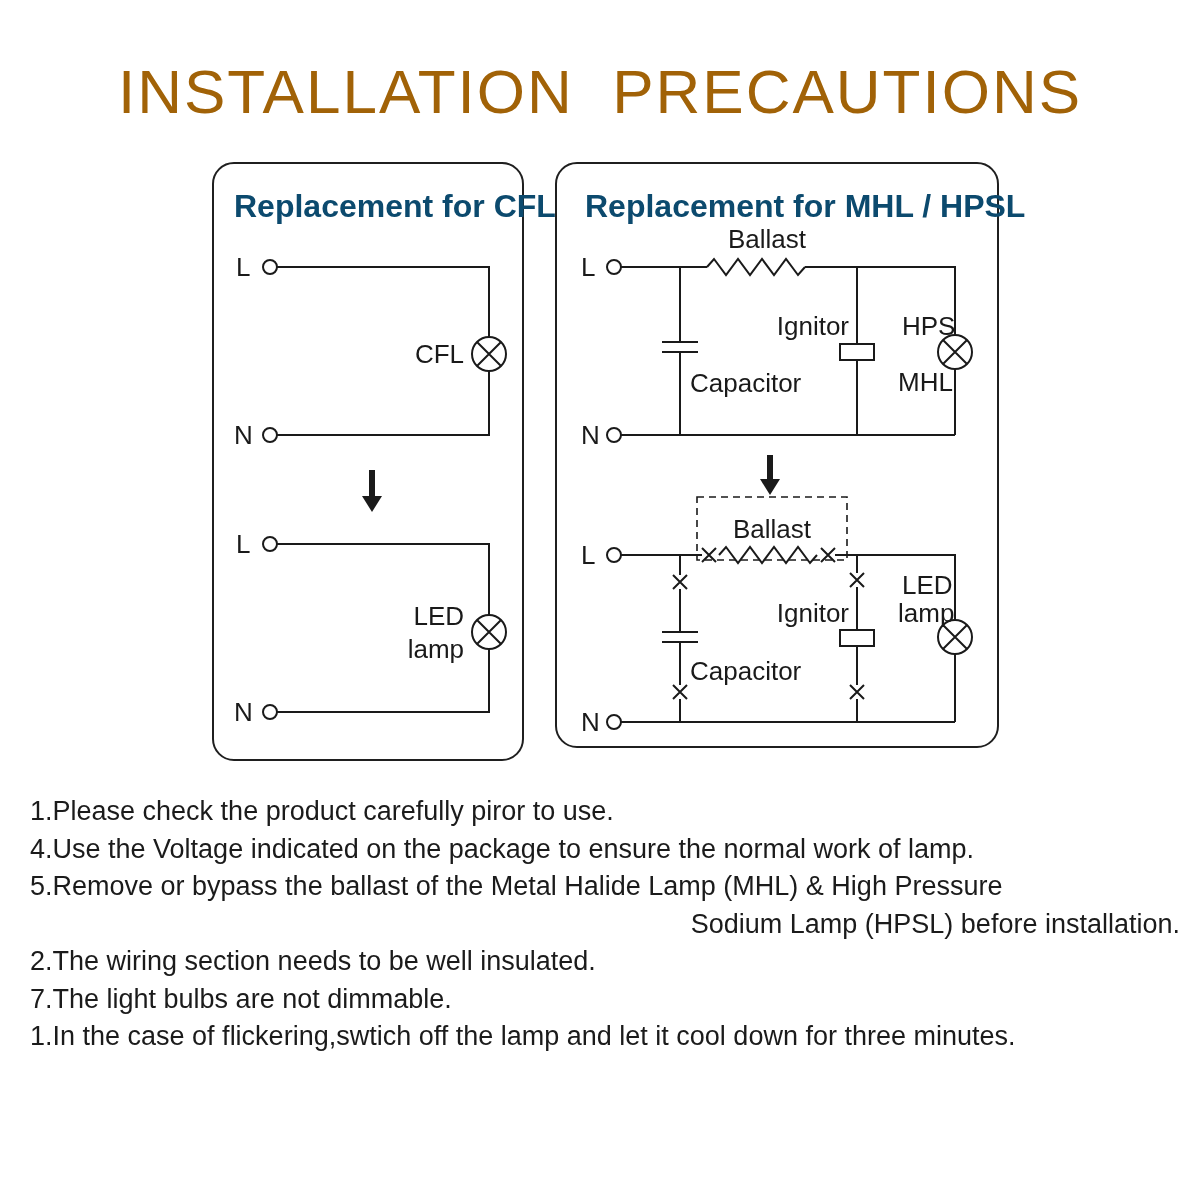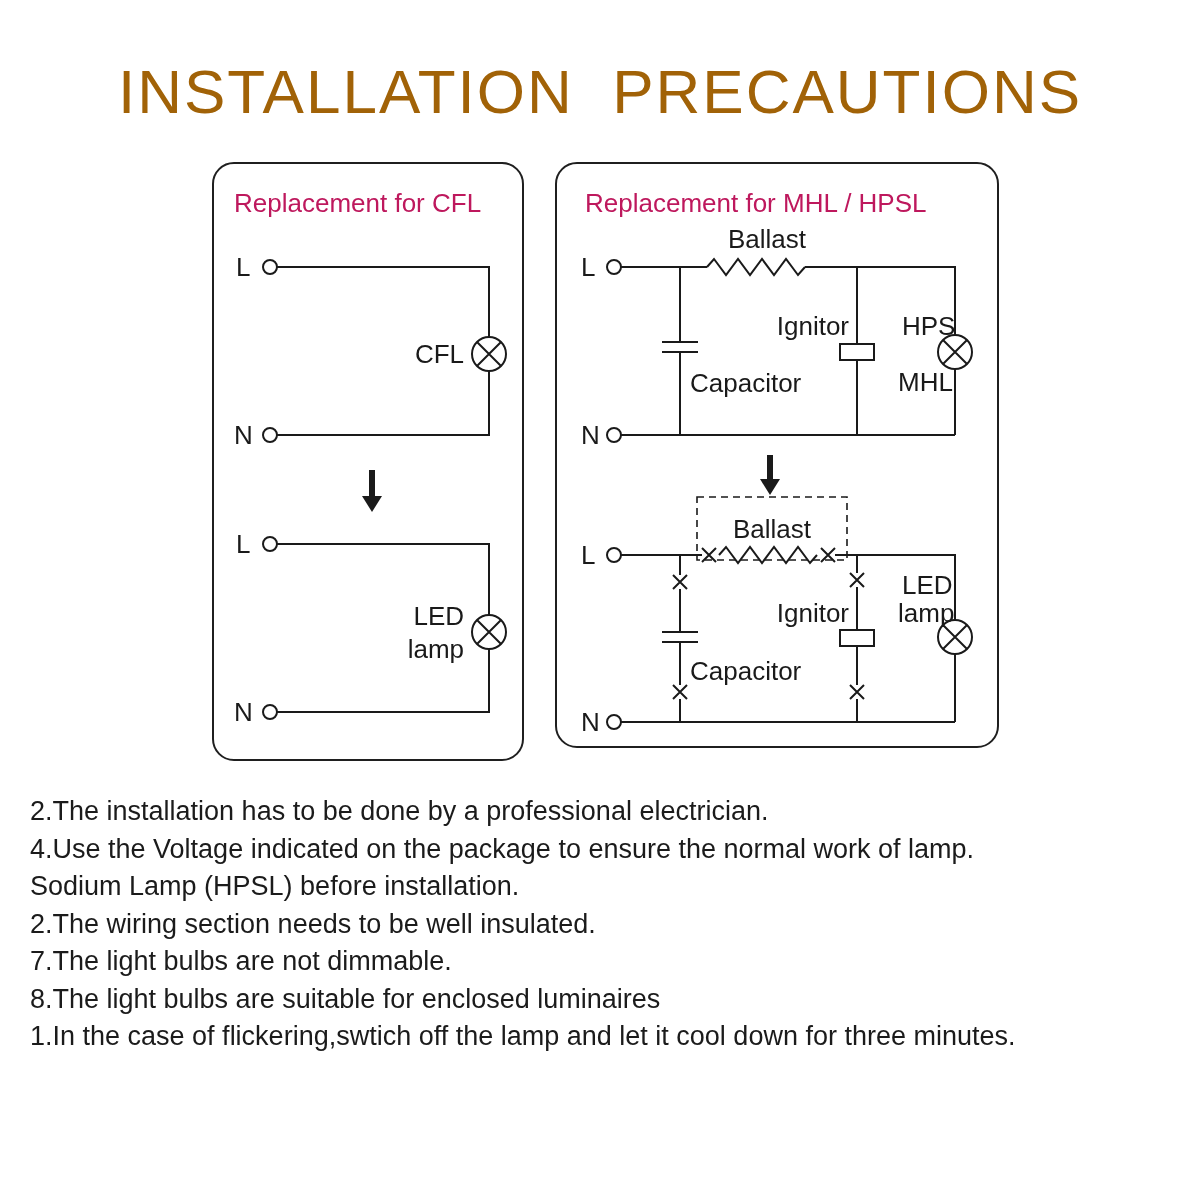--- a/index.html
+++ b/index.html
@@ -11,31 +11,31 @@
     position:absolute;top:60px;left:0;width:1200px;text-align:center;
     font-size:62px;line-height:64px;font-weight:400;letter-spacing:2px;
     white-space:pre;
   }
   .panel{
     position:absolute;border:2.5px solid #1f1f1f;border-radius:22px;background:#fff;
   }
   .panel-cfl{left:212px;top:162px;width:308px;height:595px;}
   .panel-mhl{left:555px;top:162px;width:440px;height:582px;}
   .panel-title{
-    position:absolute;font-size:26px;font-weight:400;color:#be185d;white-space:nowrap;
+    position:absolute;font-size:32px;font-weight:700;color:#0c4a6e;white-space:nowrap;
   }
   .panel-cfl .panel-title{left:20px;top:24px;}
   .panel-mhl .panel-title{left:28px;top:24px;}
   .panel svg{position:absolute;left:0;top:0;}
   .precautions{
     position:absolute;left:30px;top:793px;width:1150px;
     font-size:27px;color:#1b1b1b;
   }
   .pline{line-height:37.5px;white-space:nowrap;}
-  .pline.cont{}
+  .pline.cont{margin-left:27px;text-align:right;}
   svg text{font-family:"Liberation Sans",sans-serif;font-size:26px;fill:#1a1a1a;}
 </style>
 </head>
 <body>
 
 <div class="page">
 
   <div class="main-title" style="color:#a16207;">INSTALLATION  PRECAUTIONS</div>
 
   <div class="panel panel-cfl">
@@ -129,22 +129,22 @@
       <text x="24" y="567">N</text>
       <text text-anchor="end" x="292" y="458">Ignitor</text>
       <text x="133" y="516">Capacitor</text>
       <text x="345" y="430">LED</text>
       <text x="341" y="458">lamp</text>
     </svg>
     <div class="panel-title">Replacement for MHL / HPSL</div>
   </div>
 
   <div class="precautions">
-    <div class="pline">2.The installation has to be done by a professional electrician.</div>
+    <div class="pline">1.Please check the product carefully piror to use.</div>
     <div class="pline">4.Use the Voltage indicated on the package to ensure the normal work of lamp.</div>
+    <div class="pline">5.Remove or bypass the ballast of the Metal Halide Lamp (MHL) &amp; High Pressure</div>
     <div class="pline cont">Sodium Lamp (HPSL) before installation.</div>
     <div class="pline">2.The wiring section needs to be well insulated.</div>
     <div class="pline">7.The light bulbs are not dimmable.</div>
-    <div class="pline">8.The light bulbs are suitable for enclosed luminaires</div>
     <div class="pline">1.In the case of flickering,swtich off the lamp and let it cool down for three minutes.</div>
   </div>
 
 </div>
 
 </body></html>

